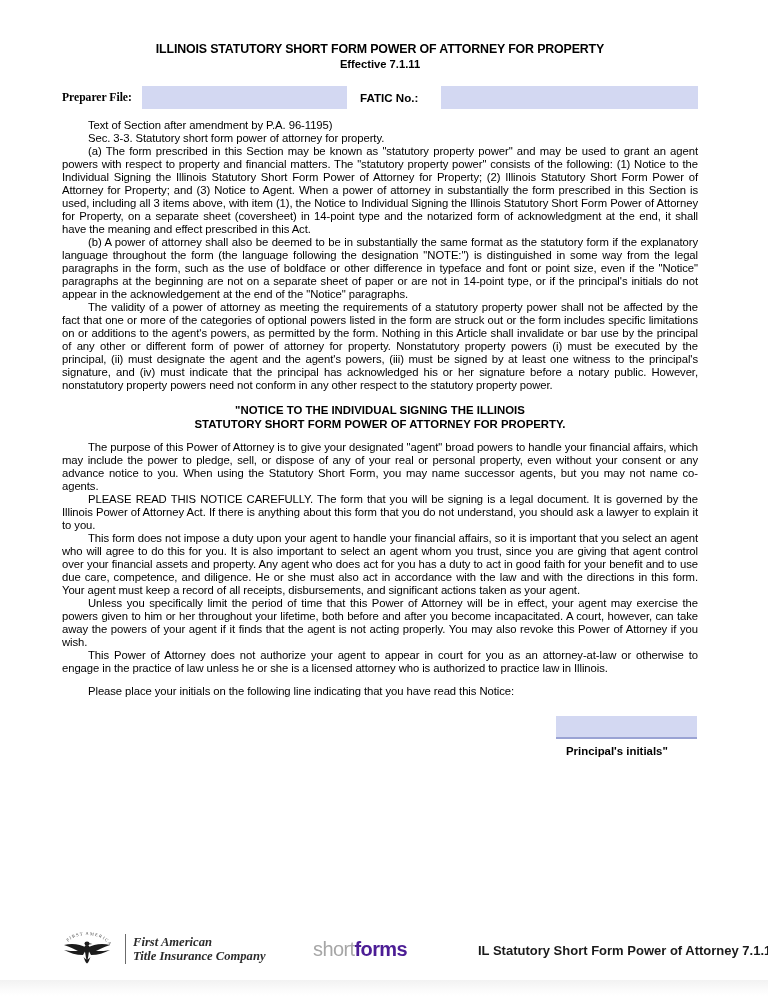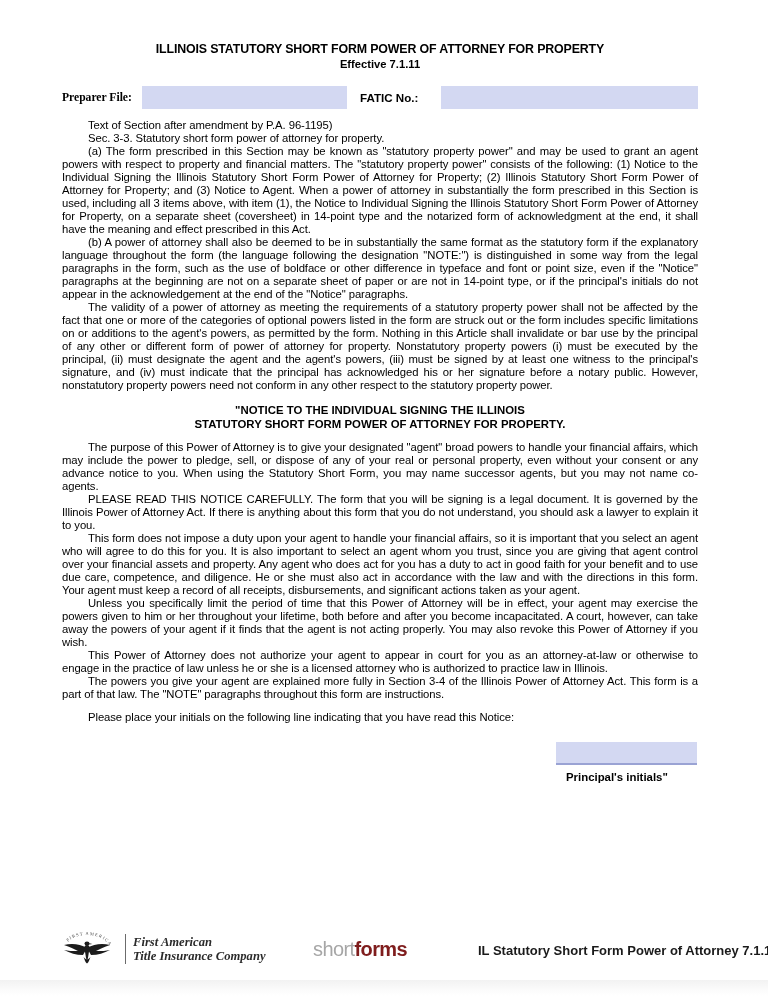--- a/index.html
+++ b/index.html
@@ -167,21 +167,21 @@
   }
   .ff-logo {
     position: absolute;
     left: 313px;
     top: 10px;
     font-size: 20px;
     font-weight: bold;
     letter-spacing: -0.6px;
   }
   .ff-free { color: #a6a6a6; font-weight: normal; }
-  .ff-forms { color: #7f1d1d; font-weight: bold; }
+  .ff-forms { color: #4c1d95; font-weight: bold; }
   .footer-right {
     position: absolute;
     left: 478px;
     top: 15px;
     font-size: 13px;
     font-weight: bold;
     color: #1a1a1a;
     white-space: nowrap;
   }
 </style>
@@ -216,21 +216,20 @@
     </div>
 
     <div class="gap-sm"></div>
 
     <div>
       <p class="para">The purpose of this Power of Attorney is to give your designated "agent" broad powers to handle your financial affairs, which may include the power to pledge, sell, or dispose of any of your real or personal property, even without your consent or any advance notice to you. When using the Statutory Short Form, you may name successor agents, but you may not name co-agents.</p>
       <p class="para">PLEASE READ THIS NOTICE CAREFULLY. The form that you will be signing is a legal document. It is governed by the Illinois Power of Attorney Act. If there is anything about this form that you do not understand, you should ask a lawyer to explain it to you.</p>
       <p class="para">This form does not impose a duty upon your agent to handle your financial affairs, so it is important that you select an agent who will agree to do this for you. It is also important to select an agent whom you trust, since you are giving that agent control over your financial assets and property. Any agent who does act for you has a duty to act in good faith for your benefit and to use due care, competence, and diligence. He or she must also act in accordance with the law and with the directions in this form. Your agent must keep a record of all receipts, disbursements, and significant actions taken as your agent.</p>
       <p class="para">Unless you specifically limit the period of time that this Power of Attorney will be in effect, your agent may exercise the powers given to him or her throughout your lifetime, both before and after you become incapacitated. A court, however, can take away the powers of your agent if it finds that the agent is not acting properly. You may also revoke this Power of Attorney if you wish.</p>
       <p class="para">This Power of Attorney does not authorize your agent to appear in court for you as an attorney-at-law or otherwise to engage in the practice of law unless he or she is a licensed attorney who is authorized to practice law in Illinois.</p>
-      <p class="para">The powers you give your agent are explained more fully in Section 3-4 of the Illinois Power of Attorney Act. This form is a part of that law. The "NOTE" paragraphs throughout this form are instructions.</p>
       <div class="gap-sm"></div>
       <p class="para flush">Please place your initials on the following line indicating that you have read this Notice:</p>
     </div>
 
     <div class="initials-area">
       <span class="initials-box"></span>
       <span class="initials-caption">Principal's initials"</span>
     </div>
 
   </div>

